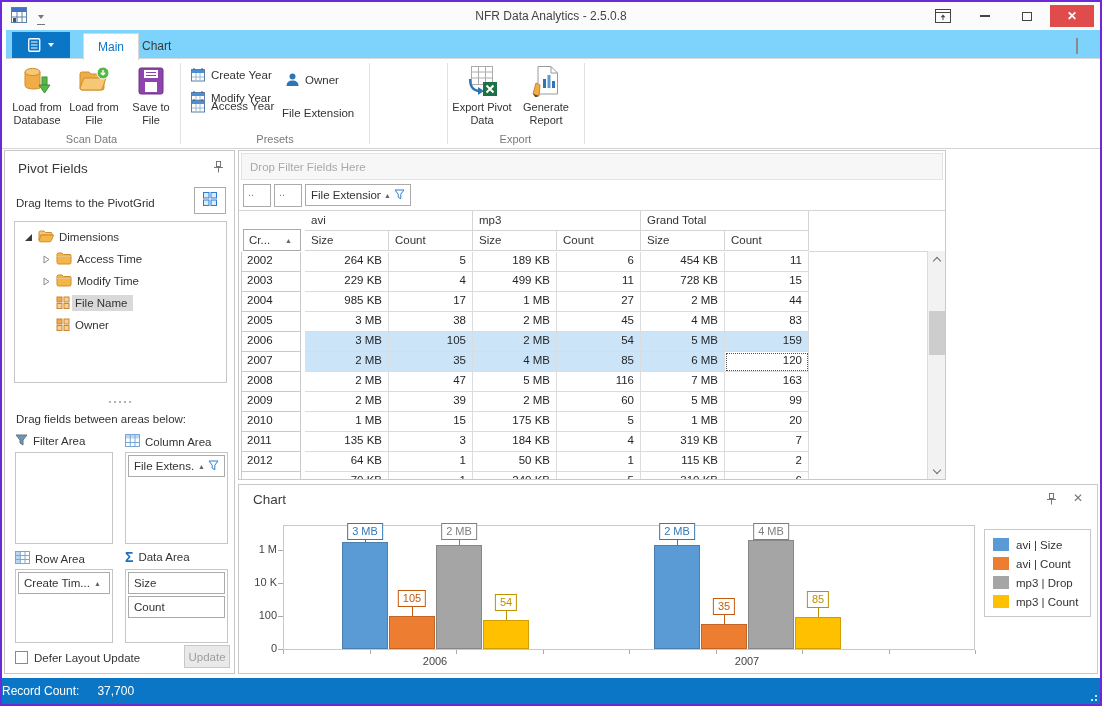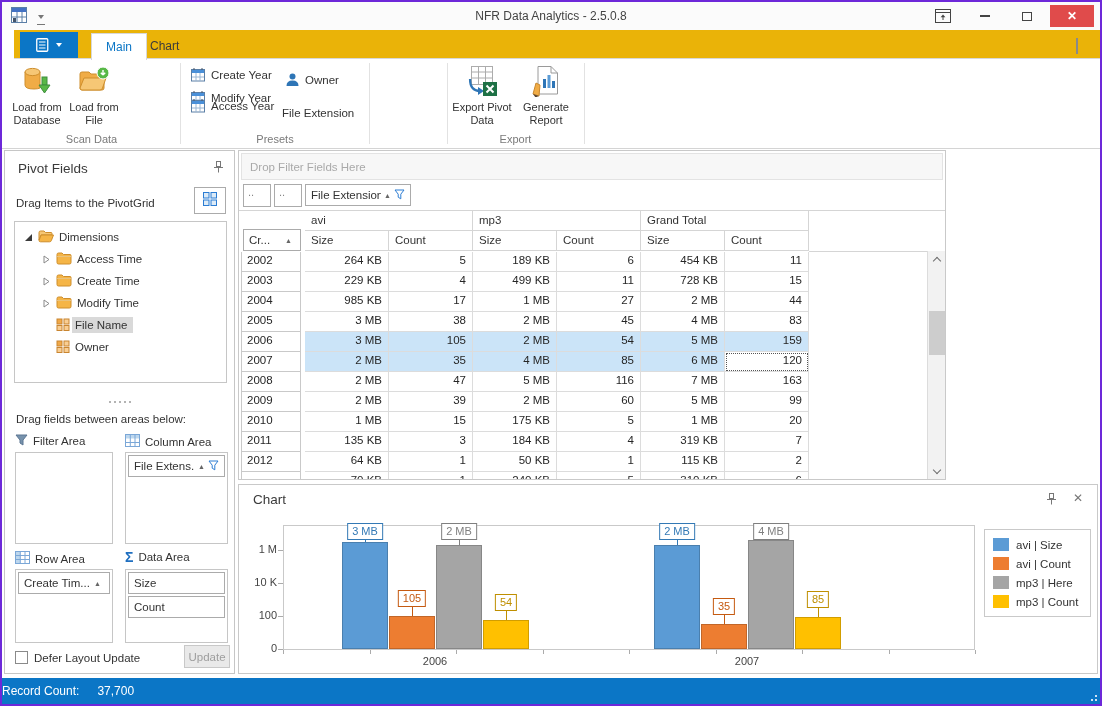--- a/index.html
+++ b/index.html
@@ -14,21 +14,21 @@
 .qat-caret .bar{width:8px;height:1px;background:#777;margin-bottom:2px}
 .caret-down{width:0;height:0;border-left:3.5px solid transparent;border-right:3.5px solid transparent;border-top:4px solid #777}
 .win-title{position:absolute;left:0;right:0;top:7px;text-align:center;font-size:12px;color:#444}
 .win-controls{position:absolute;right:6px;top:3px;display:flex;align-items:center;gap:4px}
 .wc-btn{width:38px;height:22px;display:flex;align-items:center;justify-content:center}
 .wc-close{width:44px;height:22px;background:#E04B4B;display:flex;align-items:center;justify-content:center;color:#fff;font-size:12px;font-weight:bold}
 .min-glyph{width:10px;height:2px;background:#444}
 .max-glyph{width:10px;height:9px;border:1px solid #444}
 
 
-.tabrow{position:absolute;left:12px;top:28px;right:0;height:29px;background:#eab308;border-bottom:1px solid #D8D8D8}
+.tabrow{position:absolute;left:4px;top:28px;right:0;height:29px;background:#7dd3fc;border-bottom:1px solid #D8D8D8}
 .appbtn{position:absolute;left:6px;top:2px;width:58px;height:26px;background:#0B76C6;display:flex;align-items:center;justify-content:center;gap:5px}
 .appbtn .caret-down{border-top-color:#fff}
 .tab{position:absolute;top:3px;height:26px;padding:6px 14px 0 14px;font-size:12px;color:#3b3b3b;z-index:2}
 .tab.active{background:#fff;border:1px solid #D8D8D8;border-bottom:none;color:#0B76C6;height:27px}
 .ribbon-collapse{position:absolute;right:14px;top:10px;width:10px;height:10px}
 .chev-up{width:8px;height:8px;border-left:2px solid #8A8A8A;border-top:2px solid #8A8A8A;transform:rotate(45deg);margin-top:3px}
 
 
 .ribbon{position:absolute;left:0;top:57px;right:0;height:90px;background:#fff;border-bottom:1px solid #D4D4D4}
 .rgroup{position:absolute;top:0;bottom:0}
@@ -187,20 +187,32 @@
         <span class="bicon">
           <svg width="32" height="32" viewBox="0 0 32 32">
               <path d="M2 9 Q2 7 4 7 H11 L13 9 H24 Q26 9 26 11 V23 Q26 25 24 25 H4 Q2 25 2 23 Z" fill="#F0AC46" stroke="#CE8E2C"></path>
               <path d="M2 23 L6 13 H28 L24.5 23 Q24 25 22 25 H4 Q2 25 2 23 Z" fill="#F6C775" stroke="#CE8E2C"></path>
               <circle cx="25" cy="8" r="6" fill="#58B847" stroke="#fff"></circle>
               <path d="M25 5 V10 M25 10 L22.8 7.8 M25 10 L27.2 7.8" stroke="#fff" stroke-width="1.4" fill="none"></path>
             </svg>
         </span>
         <span>Load from File</span>
       </div>
+      <div class="bigbtn" style="left:122px;width:50px">
+        <span class="bicon">
+          <svg width="32" height="32" viewBox="0 0 32 32">
+              <rect x="4" y="3" width="24" height="26" rx="2" fill="#8E44AD" stroke="#6C3483"></rect>
+              <rect x="9" y="5" width="14" height="8" fill="#fff"></rect>
+              <line x1="11" y1="7.5" x2="21" y2="7.5" stroke="#8E44AD"></line>
+              <line x1="11" y1="10.5" x2="21" y2="10.5" stroke="#8E44AD"></line>
+              <rect x="10" y="17" width="12" height="10" fill="#fff"></rect>
+            </svg>
+        </span>
+        <span>Save to File</span>
+      </div>
       <div class="gcap">Scan Data</div>
     </div>
     <div class="gsep" style="left:178px"></div>
 
     <div class="rgroup" style="left:180px;width:186px">
       <div class="smbtn" style="left:8px;top:6px">
         <span><svg width="16" height="15" viewBox="0 0 16 15">
               <rect x="1.5" y="2.5" width="13" height="11.5" fill="#fff" stroke="#5b7fa6"></rect>
               <rect x="2" y="3" width="12" height="3" fill="#4A90D9"></rect>
               <line x1="4" y1="1" x2="4" y2="3" stroke="#44546a"></line>
@@ -328,32 +340,20 @@
             <span class="expander">
               <svg width="9" height="9" viewBox="0 0 9 9">
                 <path d="M2 1 L7 4.5 L2 8 Z" fill="#fff" stroke="#8a8a8a"></path>
               </svg>
             </span>
             <span><svg width="16" height="14" viewBox="0 0 16 14">
                 <path d="M1 3.5 Q1 2 2.5 2 H6 L7.5 3.5 H14 Q15 3.5 15 4.5 V11.5 Q15 13 13.5 13 H2.5 Q1 13 1 11.5 Z" fill="#F5B547" stroke="#CE8E2C"></path>
                 <path d="M1 5.5 H15" stroke="#E8C27E"></path>
               </svg></span>
             <span class="tree-label">Access Time</span>
-          </div>
-          <div class="tree-item child">
-            <span class="expander">
-              <svg width="9" height="9" viewBox="0 0 9 9">
-                <path d="M2 1 L7 4.5 L2 8 Z" fill="#fff" stroke="#8a8a8a"></path>
-              </svg>
-            </span>
-            <span><svg width="16" height="14" viewBox="0 0 16 14">
-                <path d="M1 3.5 Q1 2 2.5 2 H6 L7.5 3.5 H14 Q15 3.5 15 4.5 V11.5 Q15 13 13.5 13 H2.5 Q1 13 1 11.5 Z" fill="#F5B547" stroke="#CE8E2C"></path>
-                <path d="M1 5.5 H15" stroke="#E8C27E"></path>
-              </svg></span>
-            <span class="tree-label">Create Time</span>
           </div>
           <div class="tree-item child">
             <span class="expander">
               <svg width="9" height="9" viewBox="0 0 9 9">
                 <path d="M2 1 L7 4.5 L2 8 Z" fill="#fff" stroke="#8a8a8a"></path>
               </svg>
             </span>
             <span><svg width="16" height="14" viewBox="0 0 16 14">
                 <path d="M1 3.5 Q1 2 2.5 2 H6 L7.5 3.5 H14 Q15 3.5 15 4.5 V11.5 Q15 13 13.5 13 H2.5 Q1 13 1 11.5 Z" fill="#F5B547" stroke="#CE8E2C"></path>
                 <path d="M1 5.5 H15" stroke="#E8C27E"></path>
@@ -658,21 +658,21 @@
           <div class="litem">
             <span class="swatch" style="background: rgb(91, 155, 213);"></span>
             <span>avi | Size</span>
           </div>
           <div class="litem">
             <span class="swatch" style="background: rgb(237, 125, 49);"></span>
             <span>avi | Count</span>
           </div>
           <div class="litem">
             <span class="swatch" style="background: rgb(165, 165, 165);"></span>
-            <span>mp3 | Here</span>
+            <span>mp3 | Drop</span>
           </div>
           <div class="litem">
             <span class="swatch" style="background: rgb(255, 192, 0);"></span>
             <span>mp3 | Count</span>
           </div>
         </div>
     <div class="ylab" style="top: 129px;">0</div>
         <div class="ytick" style="top: 136px;"></div>
         <div class="ylab" style="top: 96px;">100</div>
         <div class="ytick" style="top: 103px;"></div>

